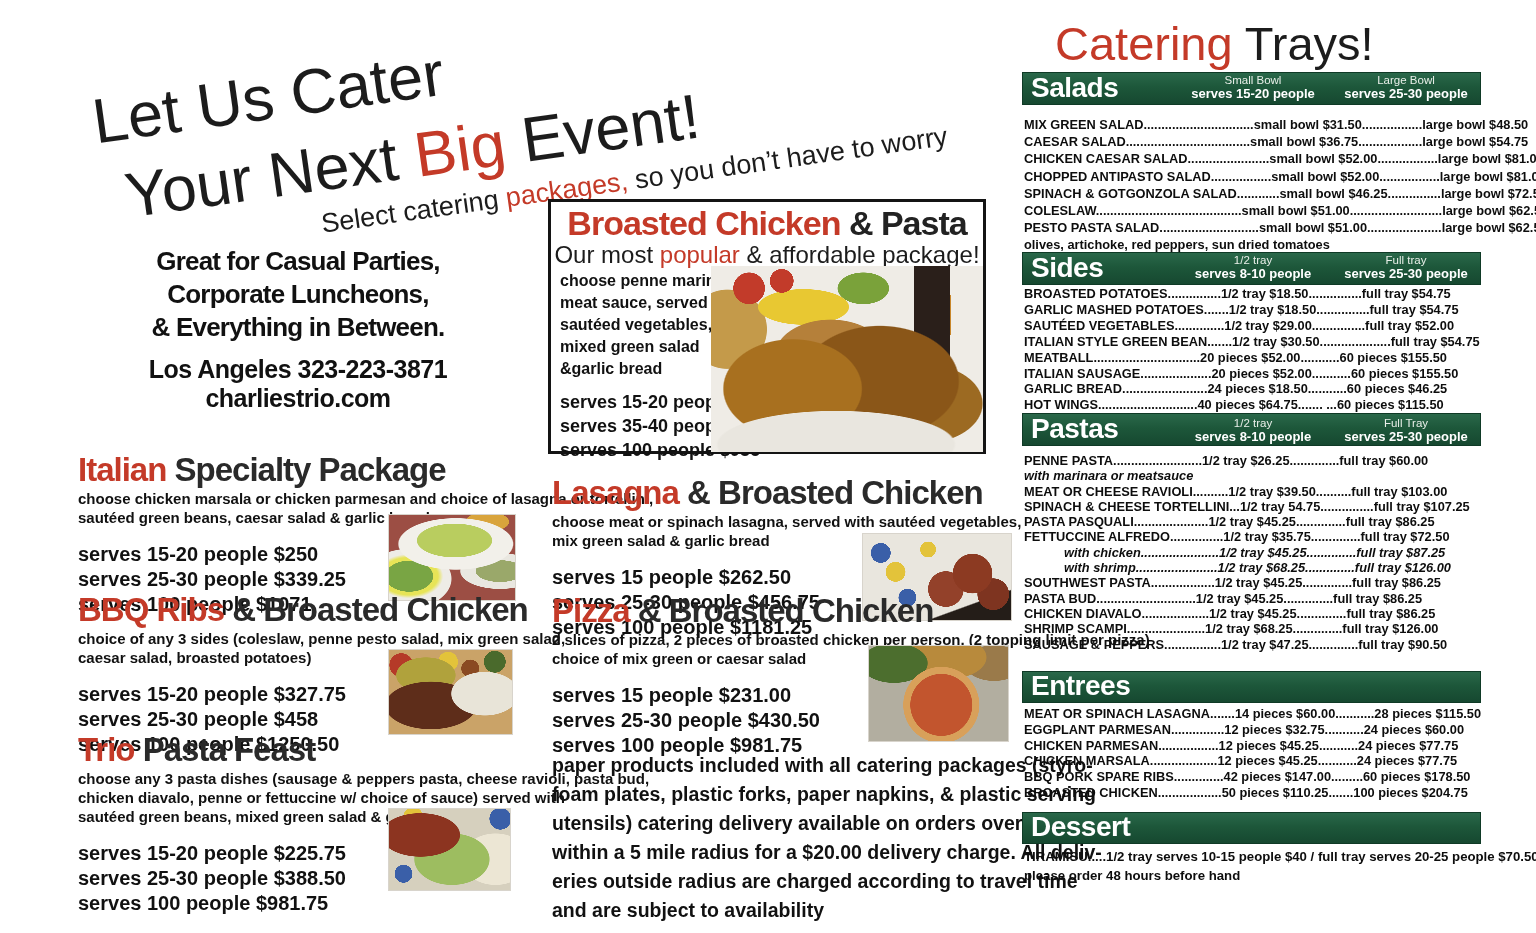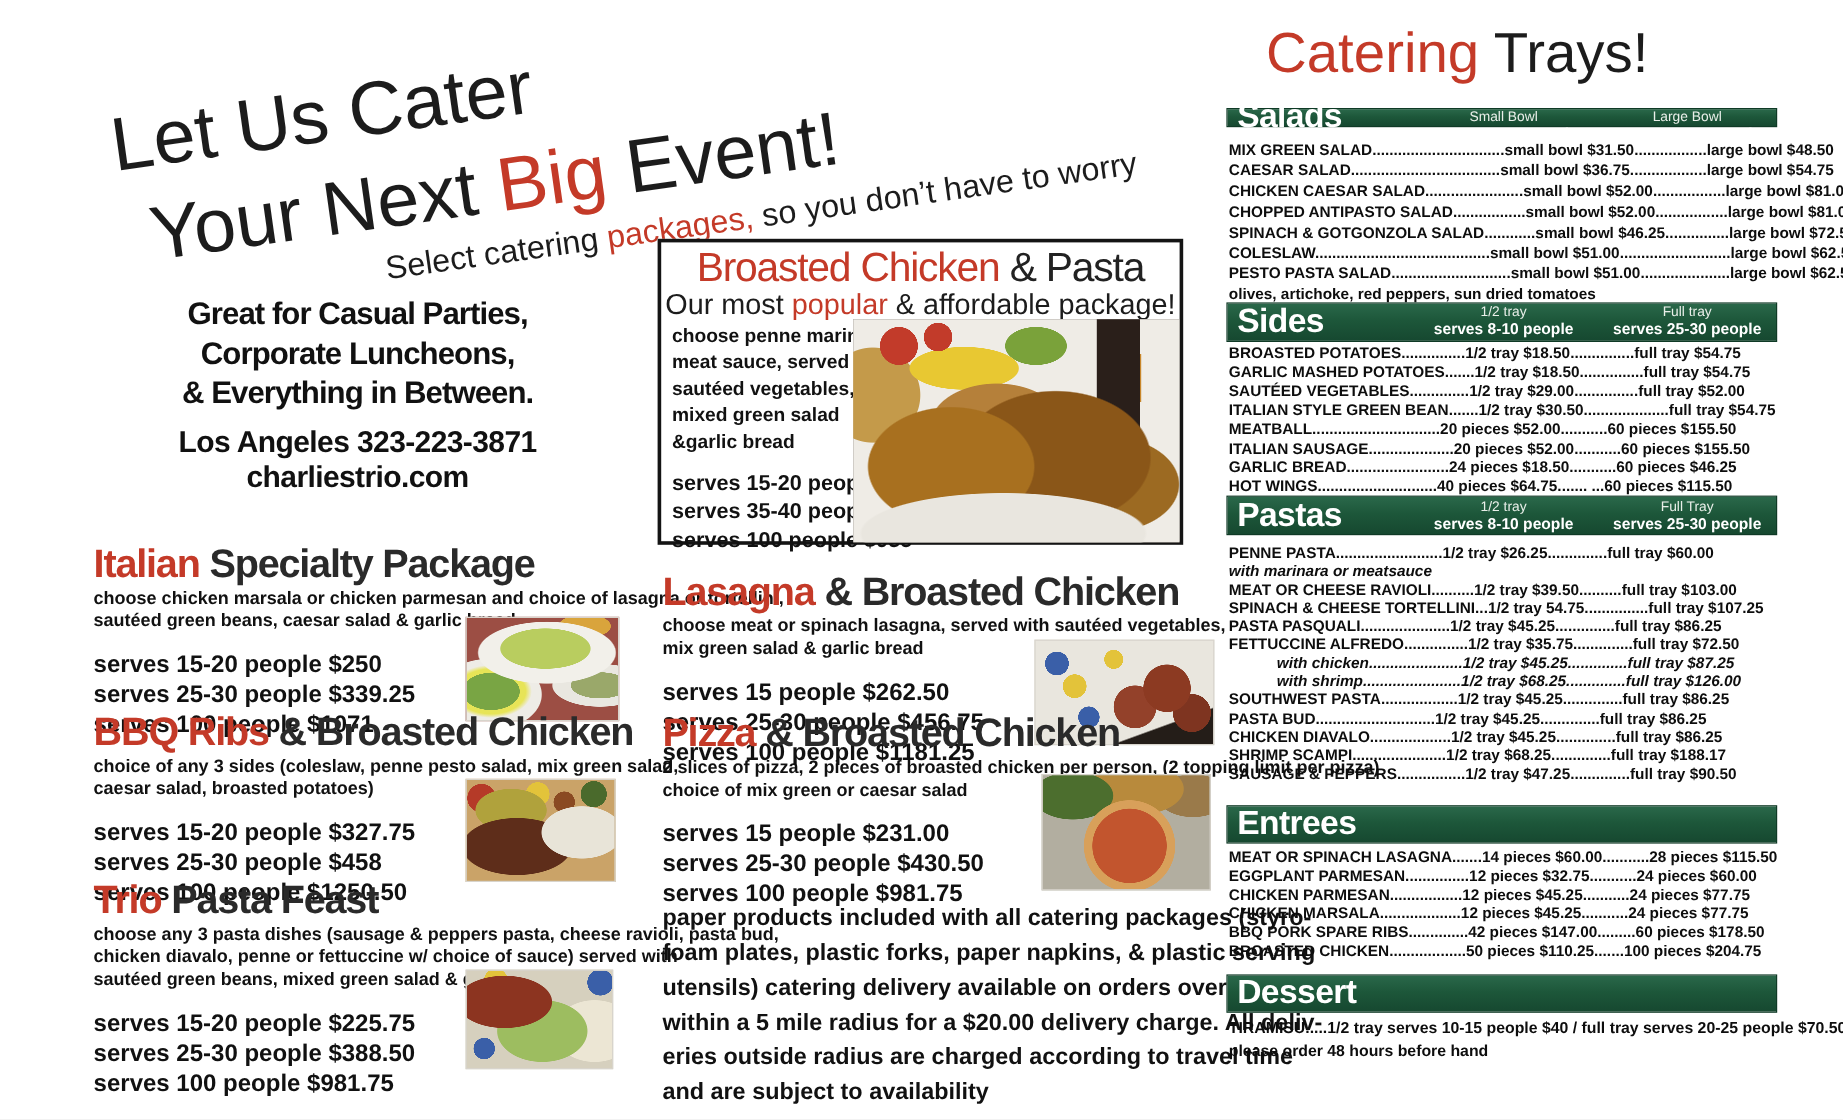--- a/index.html
+++ b/index.html
@@ -29,21 +29,21 @@
   .sec-title { font-size:33px; font-weight:bold; letter-spacing:-1px; color:#2a2a2a; line-height:36px; white-space:nowrap; }
   .sec-desc { margin-top:1px; }
   .sec-desc div { font-weight:bold; font-size:15px; line-height:19px; color:#111; white-space:nowrap; }
   .sec-serves { margin-top:15px; }
   .sec-serves div { font-weight:bold; font-size:20px; line-height:25px; color:#111; }
   .photo { position:absolute; border:1px solid #d8d4cc; }
 
   
   .bbox { position:absolute; left:548px; top:199px; width:438px; height:255px;
     border:3px solid #141414; background:#fff; }
-  .bbox-title { font-size:34px; font-weight:normal; letter-spacing:-1px; text-align:center; margin-top:2px; white-space:nowrap; color:#222; }
+  .bbox-title { font-size:34px; font-weight:bold; letter-spacing:-1px; text-align:center; margin-top:2px; white-space:nowrap; color:#222; }
   .bbox-sub { font-size:24px; text-align:center; color:#1c1c1c; margin-top:-2px; }
   .bbox-desc { position:absolute; left:9px; top:68px; width:160px; }
   .bbox-desc div { font-weight:bold; font-size:16px; line-height:22px; color:#111; white-space:nowrap; }
   .bbox-serves { position:absolute; left:9px; top:188px; }
   .bbox-serves div { font-weight:bold; font-size:18px; line-height:24px; color:#111; white-space:nowrap; }
 
   
   .paper-note { position:absolute; left:552px; top:751px; width:460px; }
   .paper-note div { font-weight:bold; font-size:19.5px; line-height:29px; color:#111; white-space:nowrap; }
 
@@ -251,21 +251,21 @@
     <div>paper products included with all catering packages (styro-</div>
     <div>foam plates, plastic forks, paper napkins, &amp; plastic serving</div>
     <div>utensils) catering delivery available on orders over $175.00</div>
     <div>within a 5 mile radius for a $20.00 delivery charge. All deliv-</div>
     <div>eries outside radius are charged according to travel time</div>
     <div>and are subject to availability</div>
   </div>
 
   <div class="trays-title"><span class="accent">Catering</span><span> Trays!</span></div>
 
-  <div class="bar" style="top:90px; height:16px;">
+  <div class="bar" style="top:72px; height:33px;">
     <span class="bar-title">Salads</span>
     <div class="bar-col col1">
       <div class="c1">Small Bowl</div>
       <div class="c2">serves 15-20 people</div>
     </div>
     <div class="bar-col col2">
       <div class="c1">Large Bowl</div>
       <div class="c2">serves 25-30 people</div>
     </div>
   </div>
@@ -318,21 +318,21 @@
     <div class="it">with marinara or meatsauce</div>
     <div>MEAT OR CHEESE RAVIOLI..........1/2 tray $39.50..........full tray $103.00</div>
     <div>SPINACH &amp; CHEESE TORTELLINI...1/2 tray 54.75...............full tray $107.25</div>
     <div>PASTA PASQUALI.....................1/2 tray $45.25..............full tray $86.25</div>
     <div>FETTUCCINE ALFREDO...............1/2 tray $35.75..............full tray $72.50</div>
     <div class="it ind">with chicken......................1/2 tray $45.25..............full tray $87.25</div>
     <div class="it ind">with shrimp.......................1/2 tray $68.25..............full tray $126.00</div>
     <div>SOUTHWEST PASTA..................1/2 tray $45.25..............full tray $86.25</div>
     <div>PASTA BUD............................1/2 tray $45.25..............full tray $86.25</div>
     <div>CHICKEN DIAVALO...................1/2 tray $45.25..............full tray $86.25</div>
-    <div>SHRIMP SCAMPI......................1/2 tray $68.25..............full tray $188.17</div>
+    <div>SHRIMP SCAMPI......................1/2 tray $68.25..............full tray $126.00</div>
     <div>SAUSAGE &amp; PEPPERS................1/2 tray $47.25..............full tray $90.50</div>
   </div>
 
   <div class="bar" style="top:671px; height:32px;">
     <span class="bar-title">Entrees</span>
   </div>
   <div class="rows rows-entrees" style="top:706px;">
     <div>MEAT OR SPINACH LASAGNA.......14 pieces $60.00...........28 pieces $115.50</div>
     <div>EGGPLANT PARMESAN...............12 pieces $32.75...........24 pieces $60.00</div>
     <div>CHICKEN PARMESAN.................12 pieces $45.25...........24 pieces $77.75</div>

